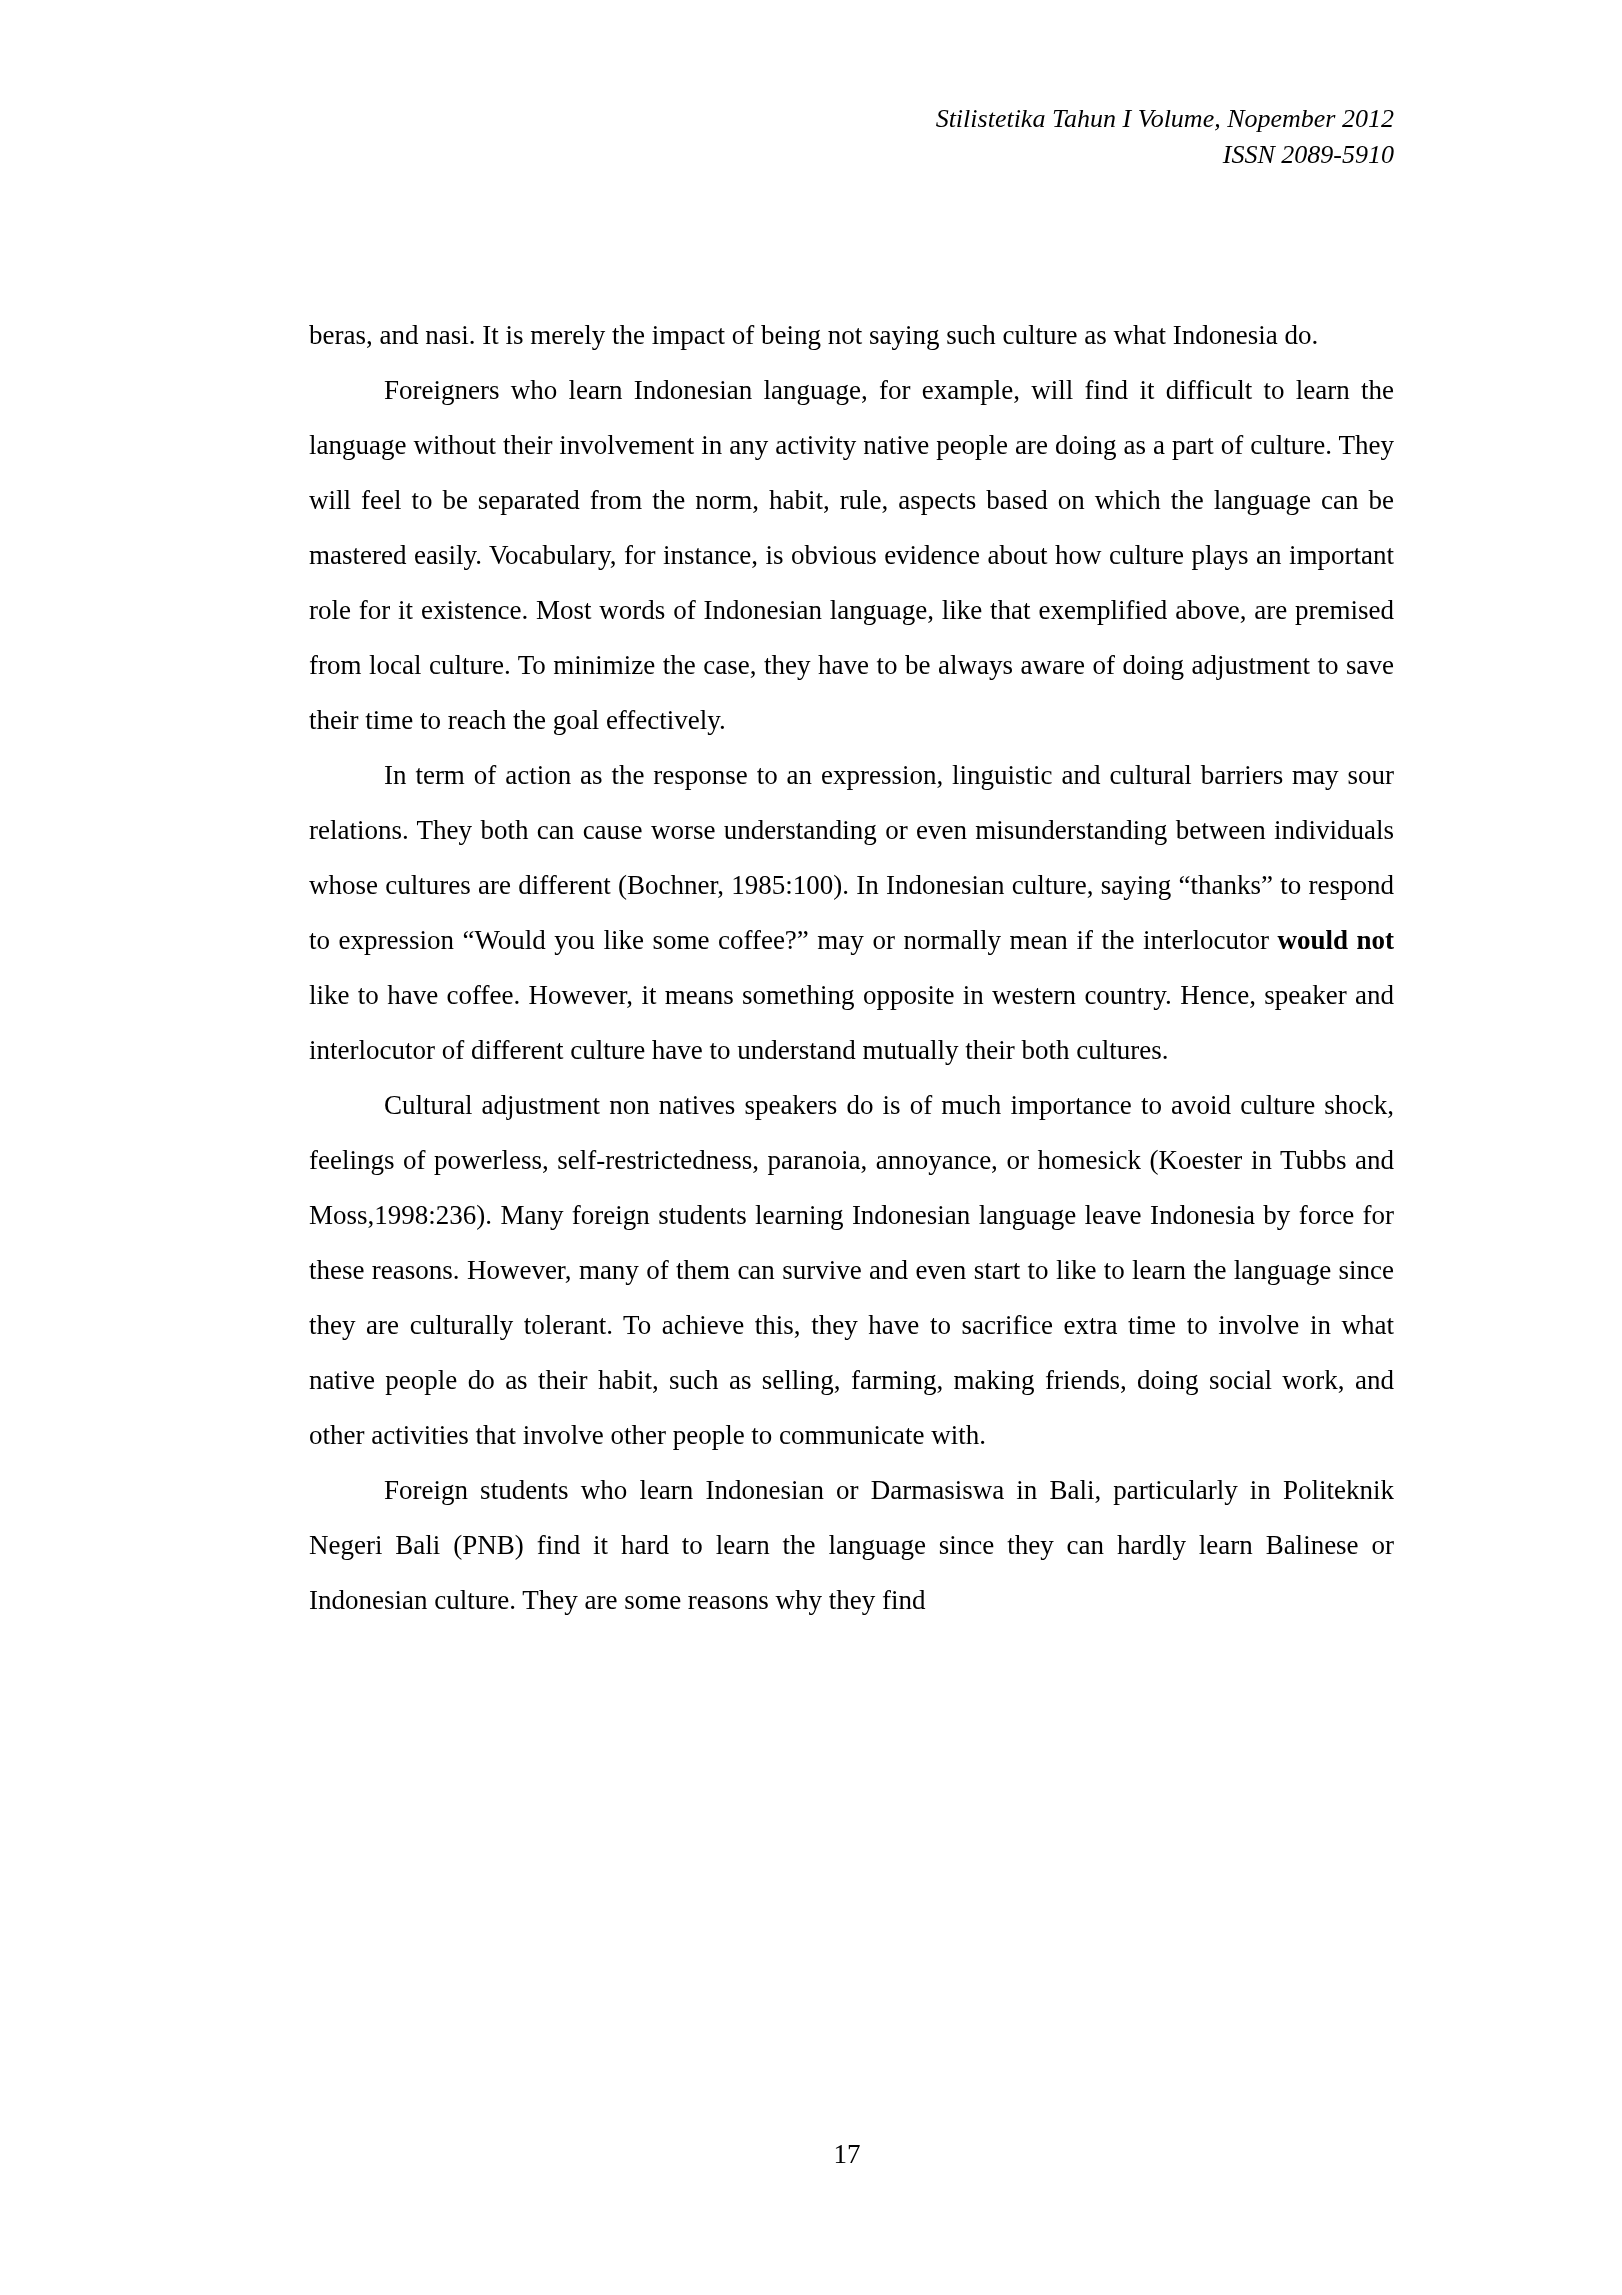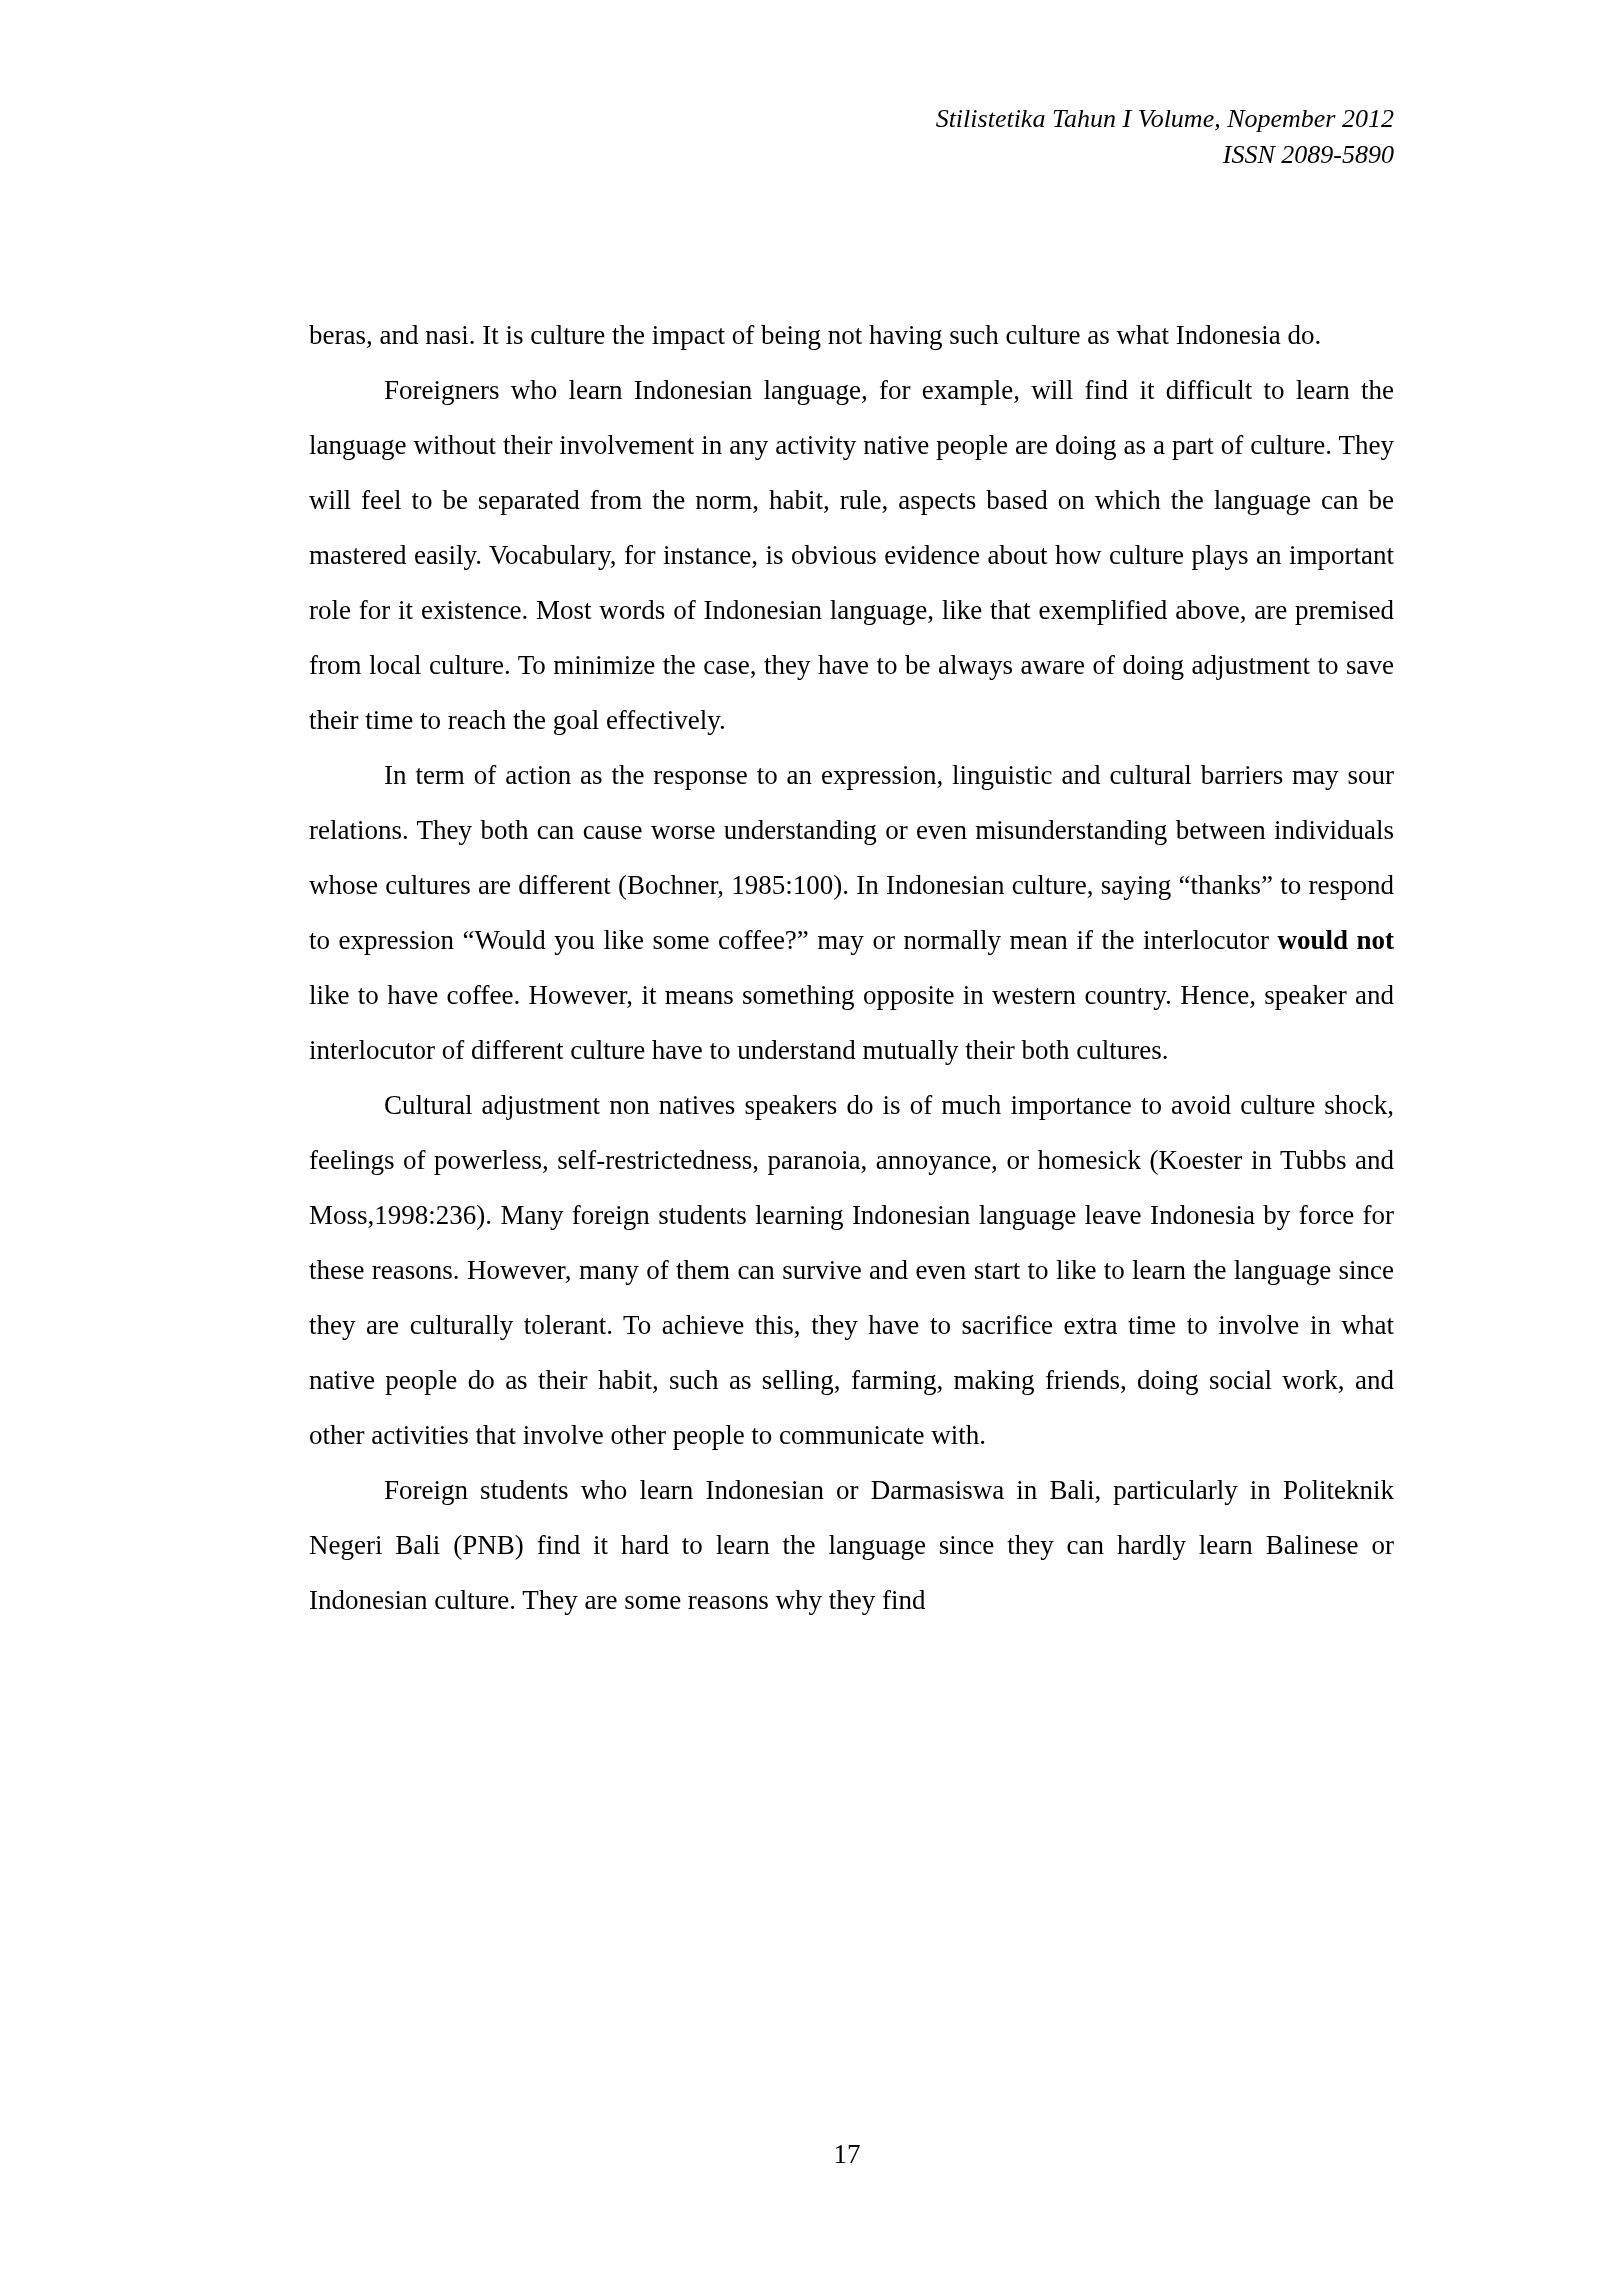--- a/index.html
+++ b/index.html
@@ -51,25 +51,25 @@
     font-size: 27px;
   }
 </style>
 </head>
 <body>
 
 <div class="page">
 
   <div class="header">
     <div>Stilistetika Tahun I Volume, Nopember 2012</div>
-    <div>ISSN 2089-5890</div>
+    <div>ISSN 2089-5910</div>
   </div>
 
   <div class="doc-body">
-      <p><span class="it">beras,</span><span> and </span><span class="it">nasi.</span><span> It is culture the impact of being not having such culture as what Indonesia do.</span></p>
+      <p><span class="it">beras,</span><span> and </span><span class="it">nasi.</span><span> It is merely the impact of being not saying such culture as what Indonesia do.</span></p>
       <p class="indent"><span>Foreigners who learn Indonesian language, for example, will find it difficult to learn the language without their involvement in any activity native people are doing as a part of culture. They will feel to be separated from the norm, habit, rule, aspects based on which the language can be mastered easily. Vocabulary, for instance, is obvious evidence about how culture plays an important role for it existence. Most words of Indonesian language, like that exemplified above, are premised from local culture. To minimize the case, they have to be always aware of doing adjustment to save their time to reach the goal effectively.</span></p>
       <p class="indent"><span>In term of action as the response to an expression, linguistic and cultural barriers may sour relations. They both can cause worse understanding or even misunderstanding between individuals whose cultures are different (Bochner, 1985:100). In Indonesian culture, saying “thanks” to respond to expression “Would you like some coffee?” may or normally mean if the interlocutor </span><span class="bi">would not</span><span> like to have coffee. However, it means something opposite in western country. Hence, speaker and interlocutor of different culture have to understand mutually their both cultures.</span></p>
       <p class="indent"><span>Cultural adjustment non natives speakers do is of much importance to avoid culture shock, feelings of powerless, self-restrictedness, paranoia, annoyance, or homesick (Koester in Tubbs and Moss,1998:236). Many foreign students learning Indonesian language leave Indonesia by force for these reasons. However, many of them can survive and even start to like to learn the language since they are culturally tolerant. To achieve this, they have to sacrifice extra time to involve in what native people do as their habit, such as selling, farming, making friends, doing social work, and other activities that involve other people to communicate with.</span></p>
       <p class="indent"><span>Foreign students who learn Indonesian or </span><span class="it">Darmasiswa</span><span> in Bali, particularly in Politeknik Negeri Bali (PNB) find it hard to learn the language since they can hardly learn Balinese or Indonesian culture. They are some reasons why they find</span></p>
     </div>
 
   <div class="footer">
     <span>17</span>
   </div>
 

